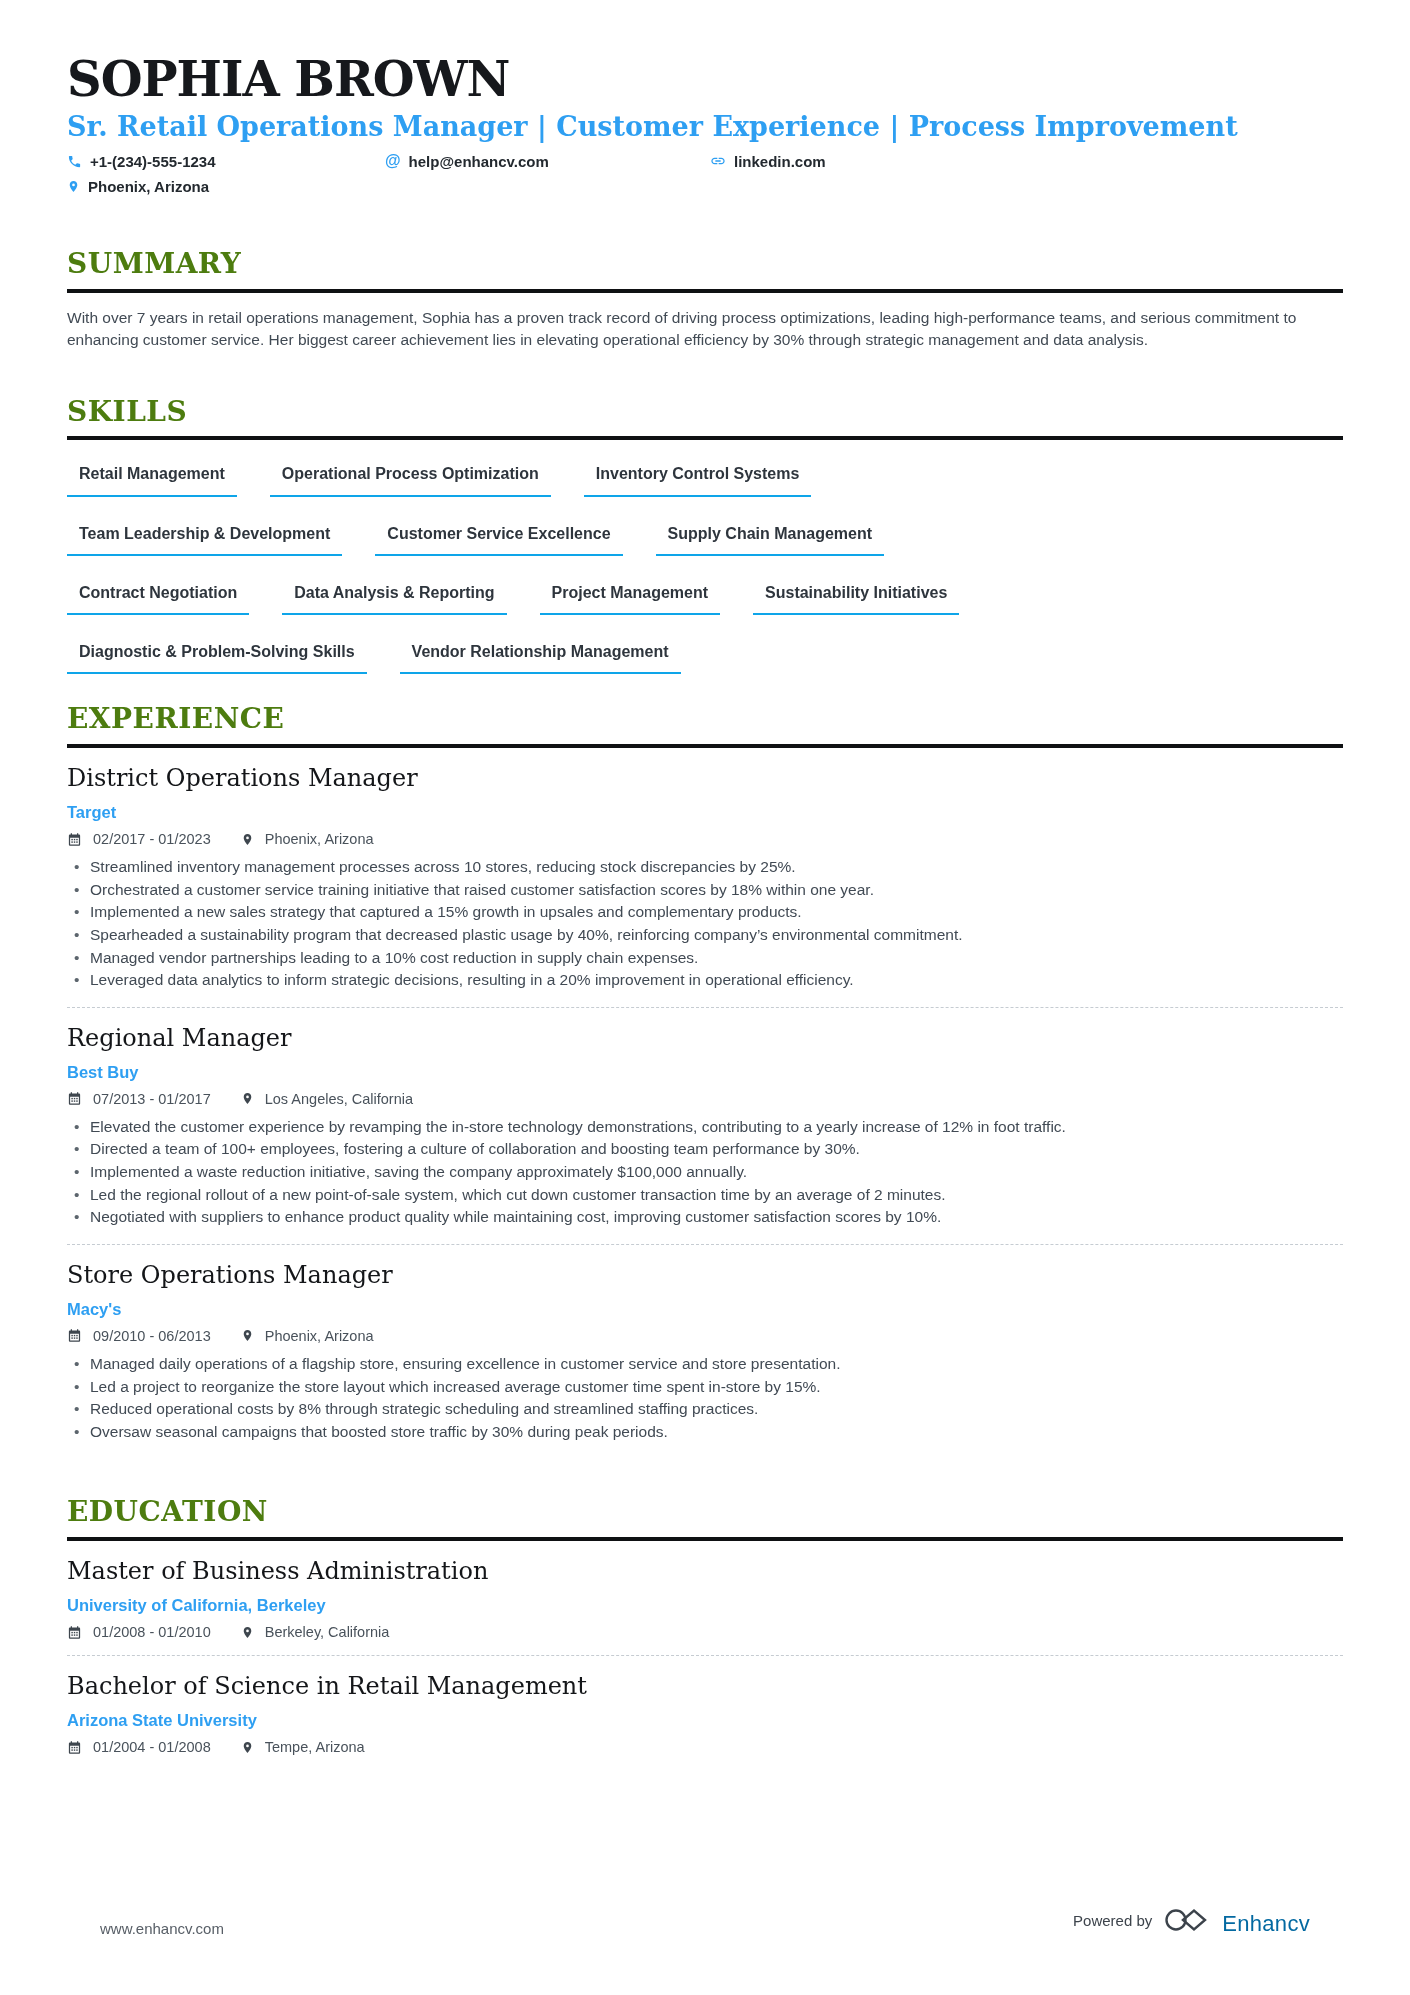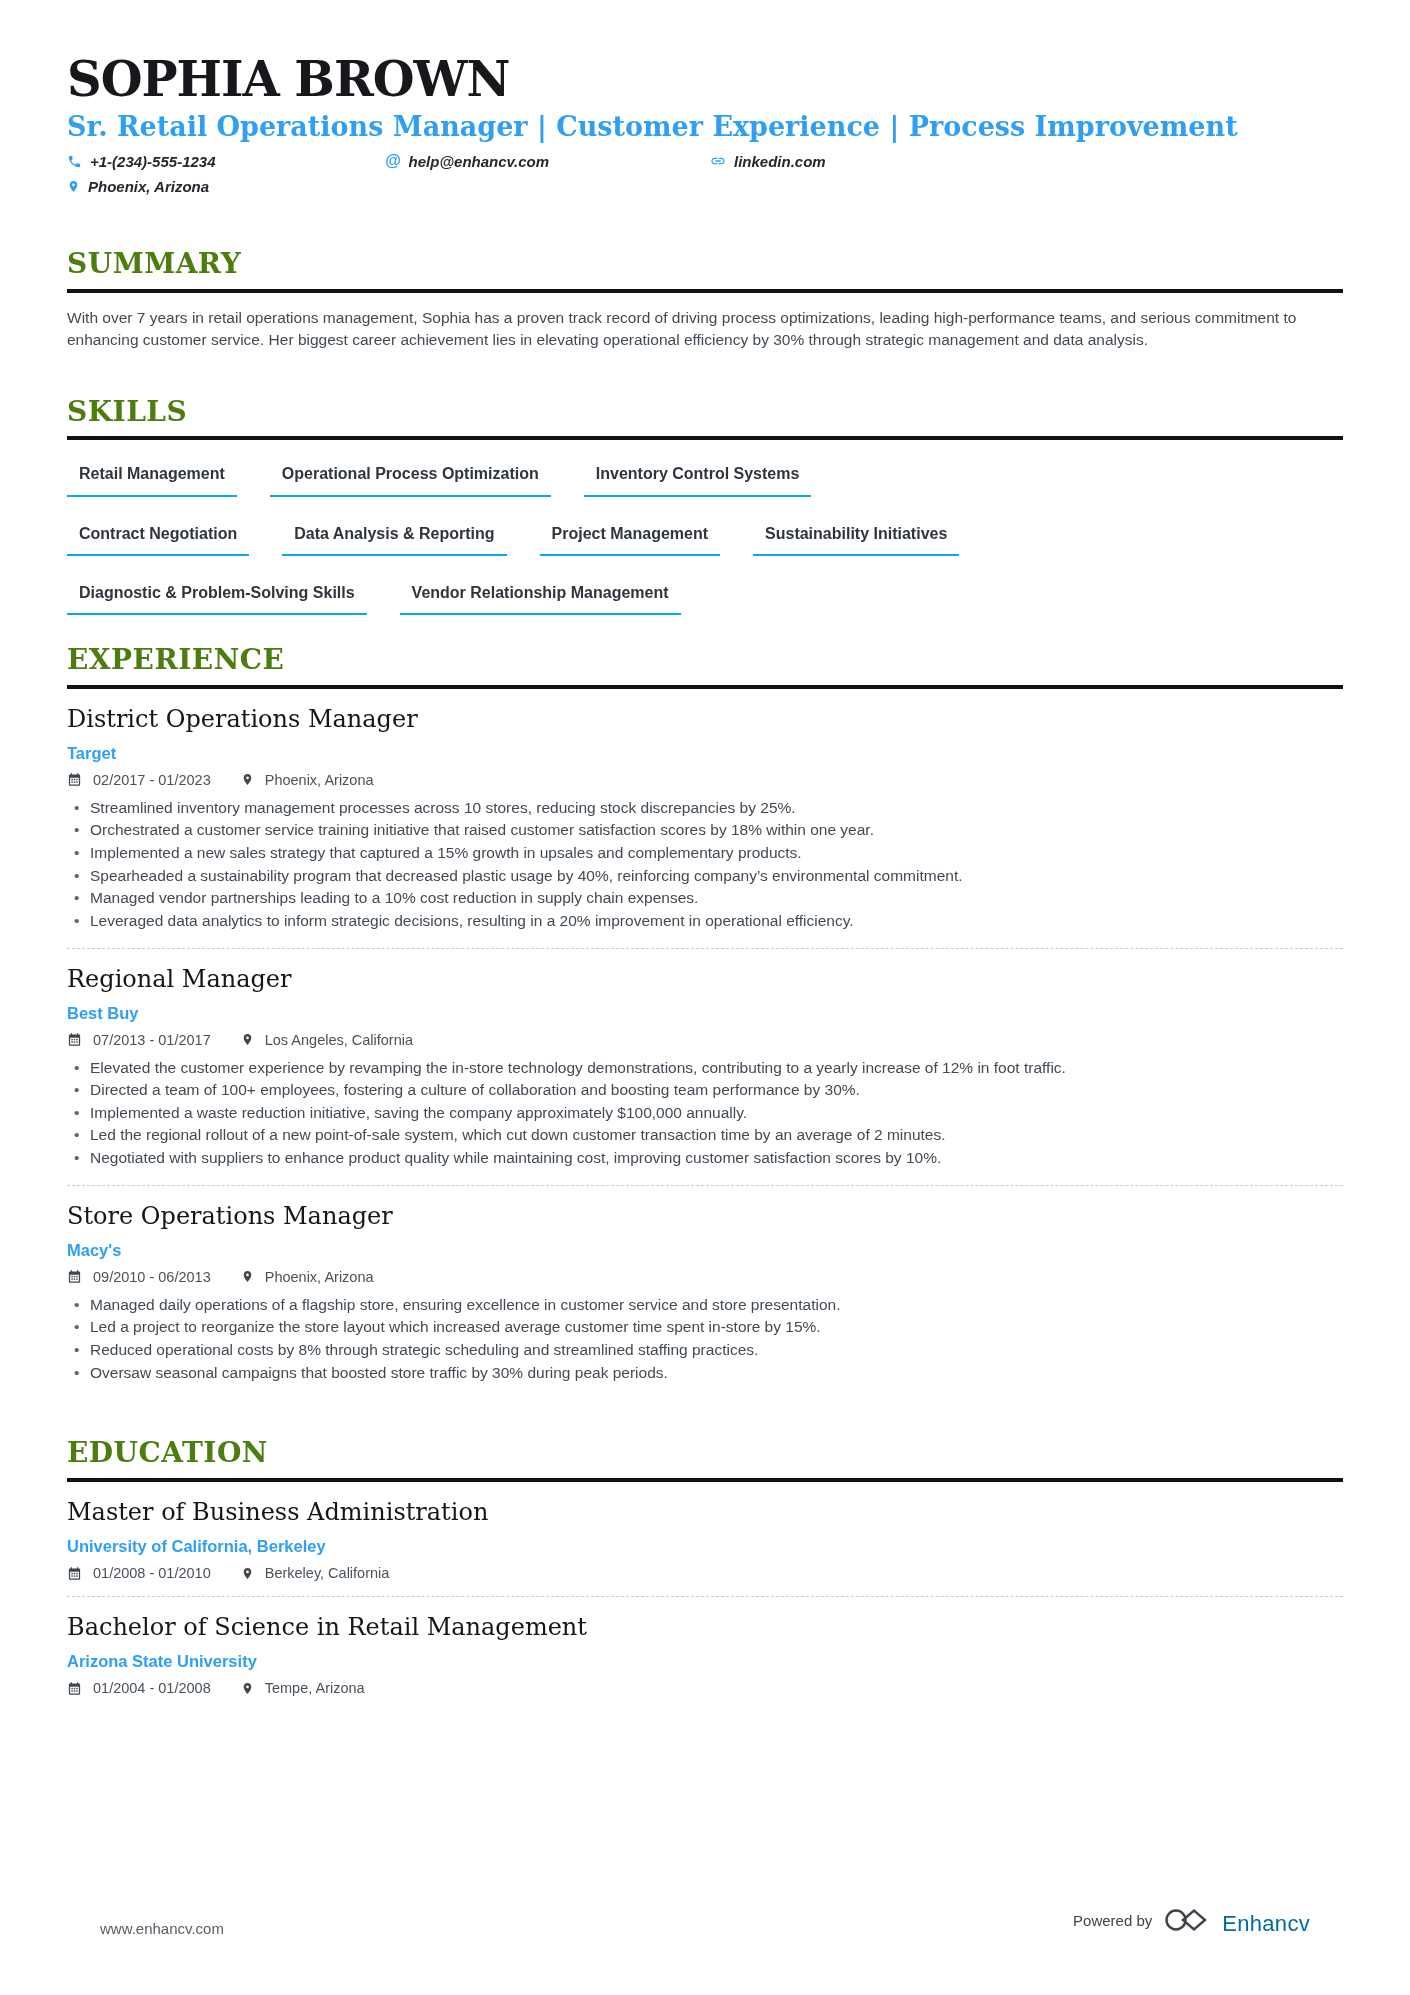--- a/index.html
+++ b/index.html
@@ -7,21 +7,21 @@
   .page { width:1410px; height:1995px; position:relative; background:#ffffff; overflow:hidden;
           font-family:"Liberation Sans", sans-serif; }
   .content { padding:54px 67px 0 67px; }
 
   
   .name { font-family:"DejaVu Serif", serif; font-weight:700; font-size:48px; line-height:1.08;
           letter-spacing:-1px; color:#16181c; margin:0; }
   .headline { font-family:"DejaVu Serif", serif; font-weight:700; font-size:27px; line-height:1.15;
               color:#2e9ff2; margin-top:5px; }
   .contact-row { display:flex; align-items:center; margin-top:11px;
-                 font-weight:700; font-size:15px; color:#23292f;font-style:italic; }
+                 font-weight:700; font-size:15px; color:#23292f; }
   .contact-row.second { margin-top:8px; }
   .contact-item { display:flex; align-items:center; gap:8px; }
   .contact-item.w1 { width:318px; }
   .contact-item.w2 { width:325px; }
   .at-glyph { color:#2e9ff2; font-weight:700; font-size:16px; line-height:1; }
 
   
   .section-heading { font-family:"DejaVu Serif", serif; font-weight:700; font-size:28px; line-height:1.1;
                      letter-spacing:0.5px; color:#4d7c0f; border-bottom:4px solid #0f1113;
                      padding-bottom:9px; }
@@ -101,20 +101,25 @@
 
     <div class="skills-section">
       <div class="section-heading">SKILLS</div>
       <div class="skill-rows">
         <div class="skill-row">
           <span class="skill-tag">Retail Management</span>
           <span class="skill-tag">Operational Process Optimization</span>
           <span class="skill-tag">Inventory Control Systems</span>
         </div>
         <div class="skill-row">
+          <span class="skill-tag">Team Leadership &amp; Development</span>
+          <span class="skill-tag">Customer Service Excellence</span>
+          <span class="skill-tag">Supply Chain Management</span>
+        </div>
+        <div class="skill-row">
           <span class="skill-tag">Contract Negotiation</span>
           <span class="skill-tag">Data Analysis &amp; Reporting</span>
           <span class="skill-tag">Project Management</span>
           <span class="skill-tag">Sustainability Initiatives</span>
         </div>
         <div class="skill-row">
           <span class="skill-tag">Diagnostic &amp; Problem-Solving Skills</span>
           <span class="skill-tag">Vendor Relationship Management</span>
         </div>
       </div>

